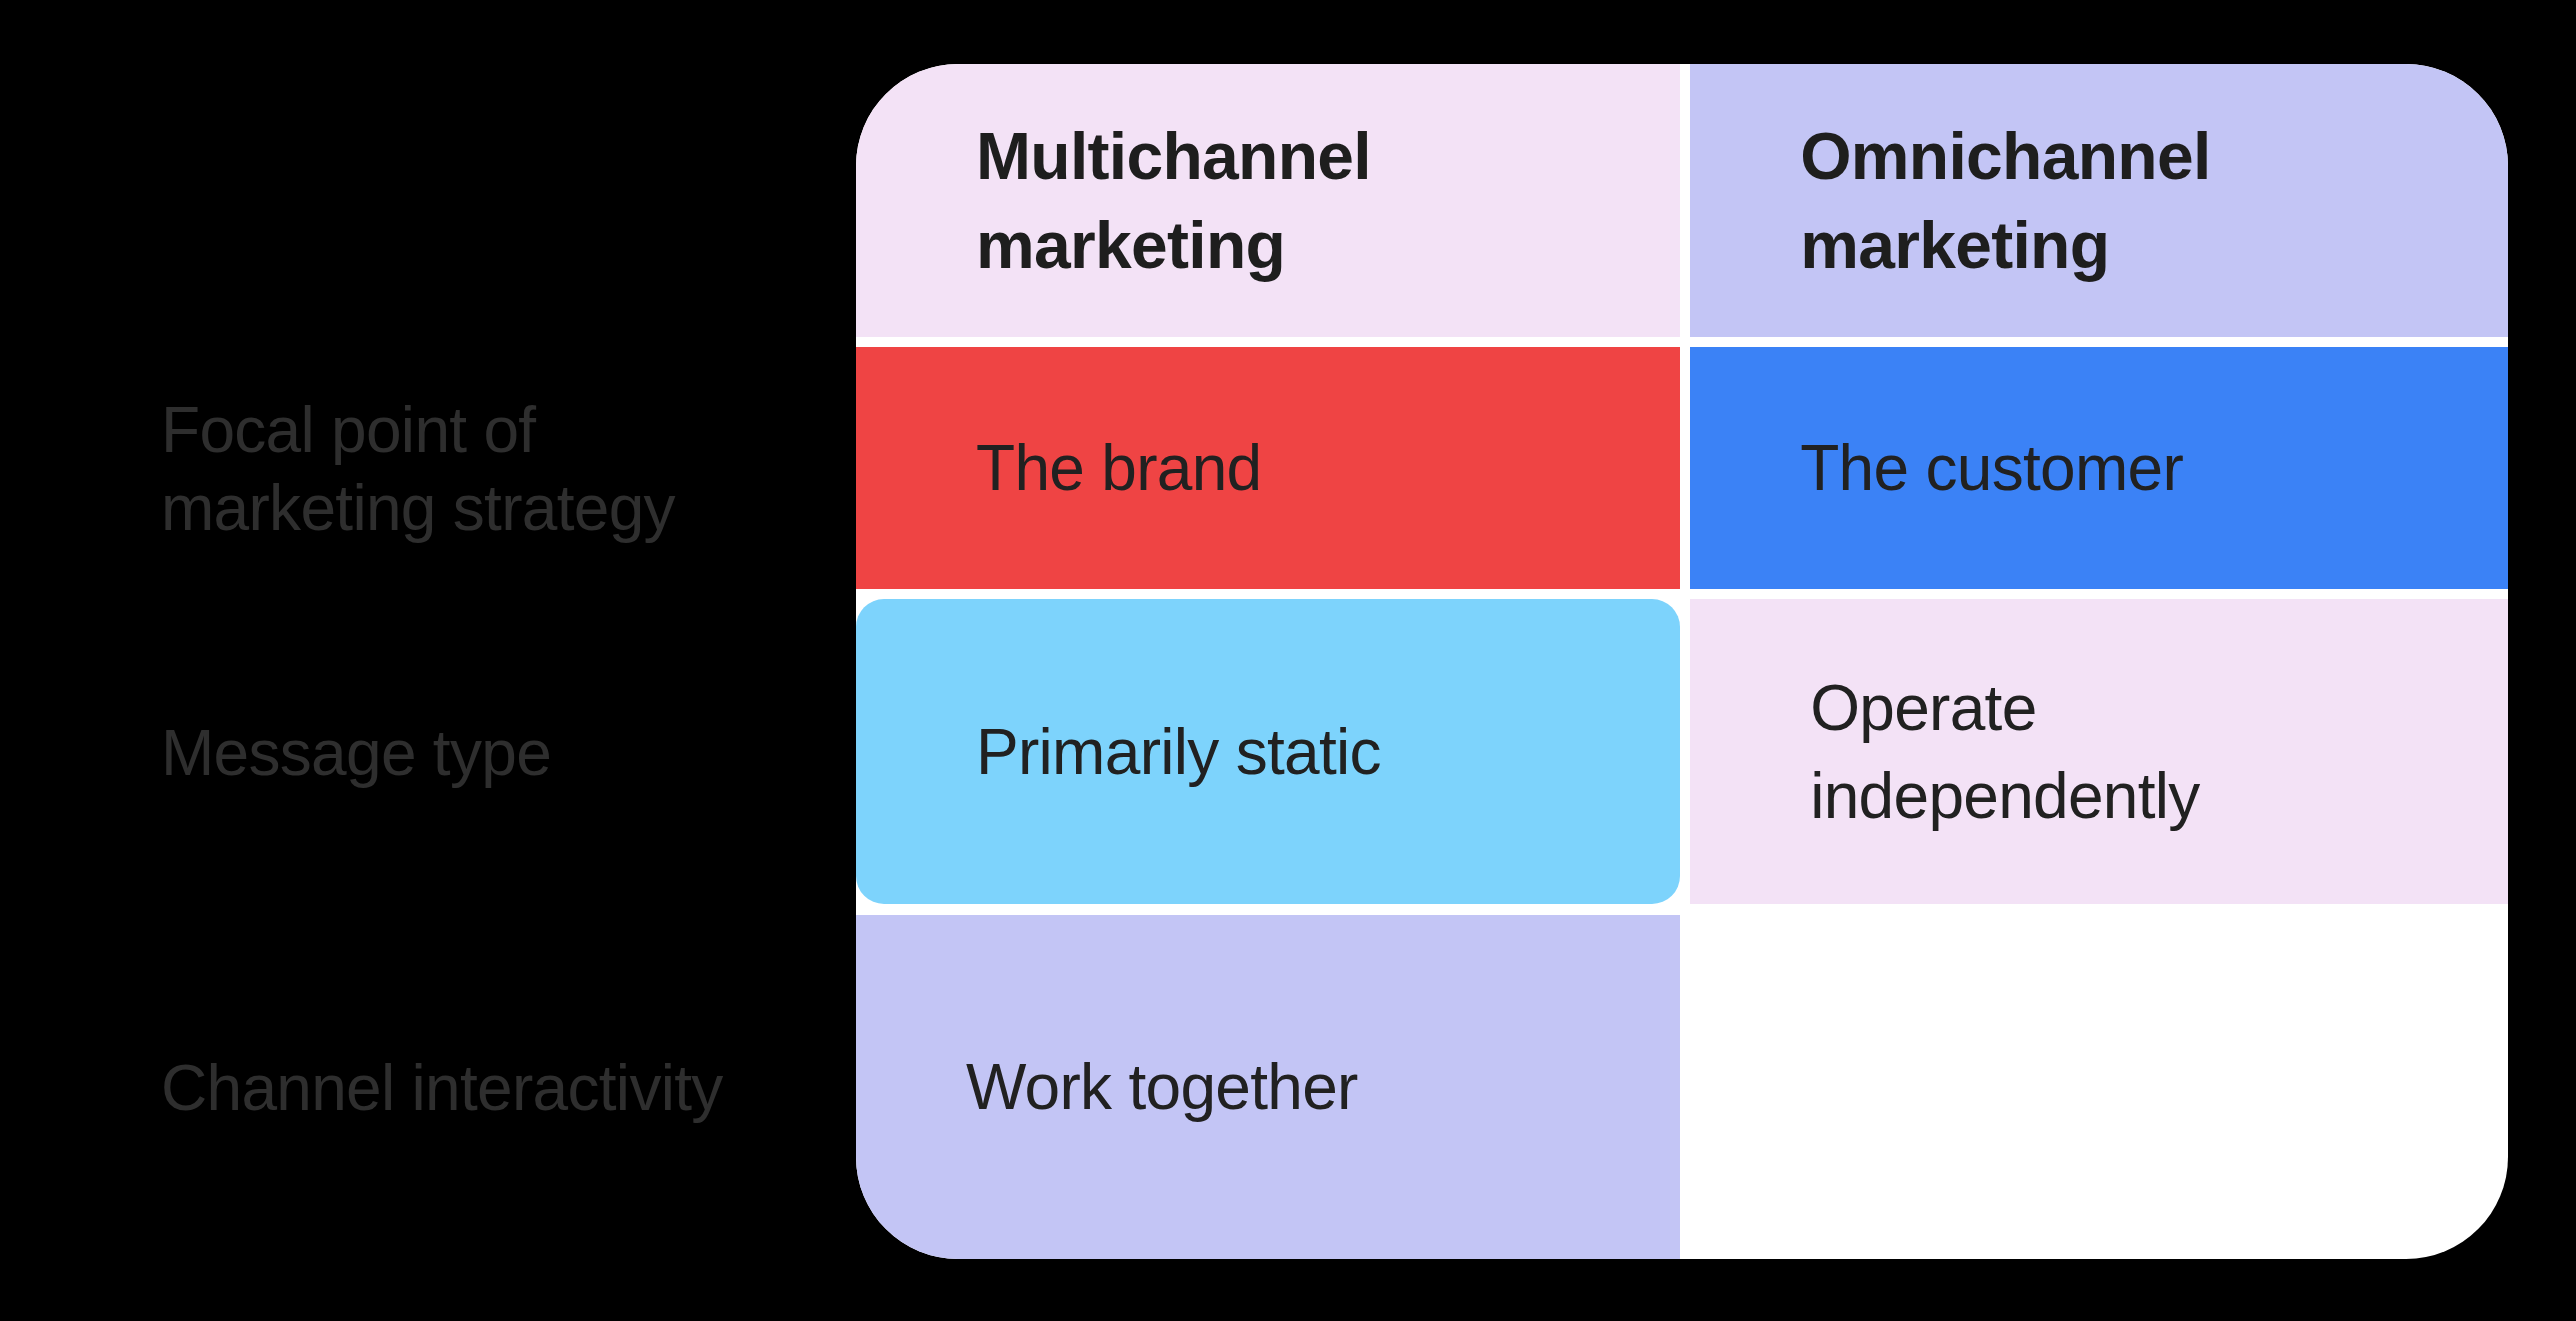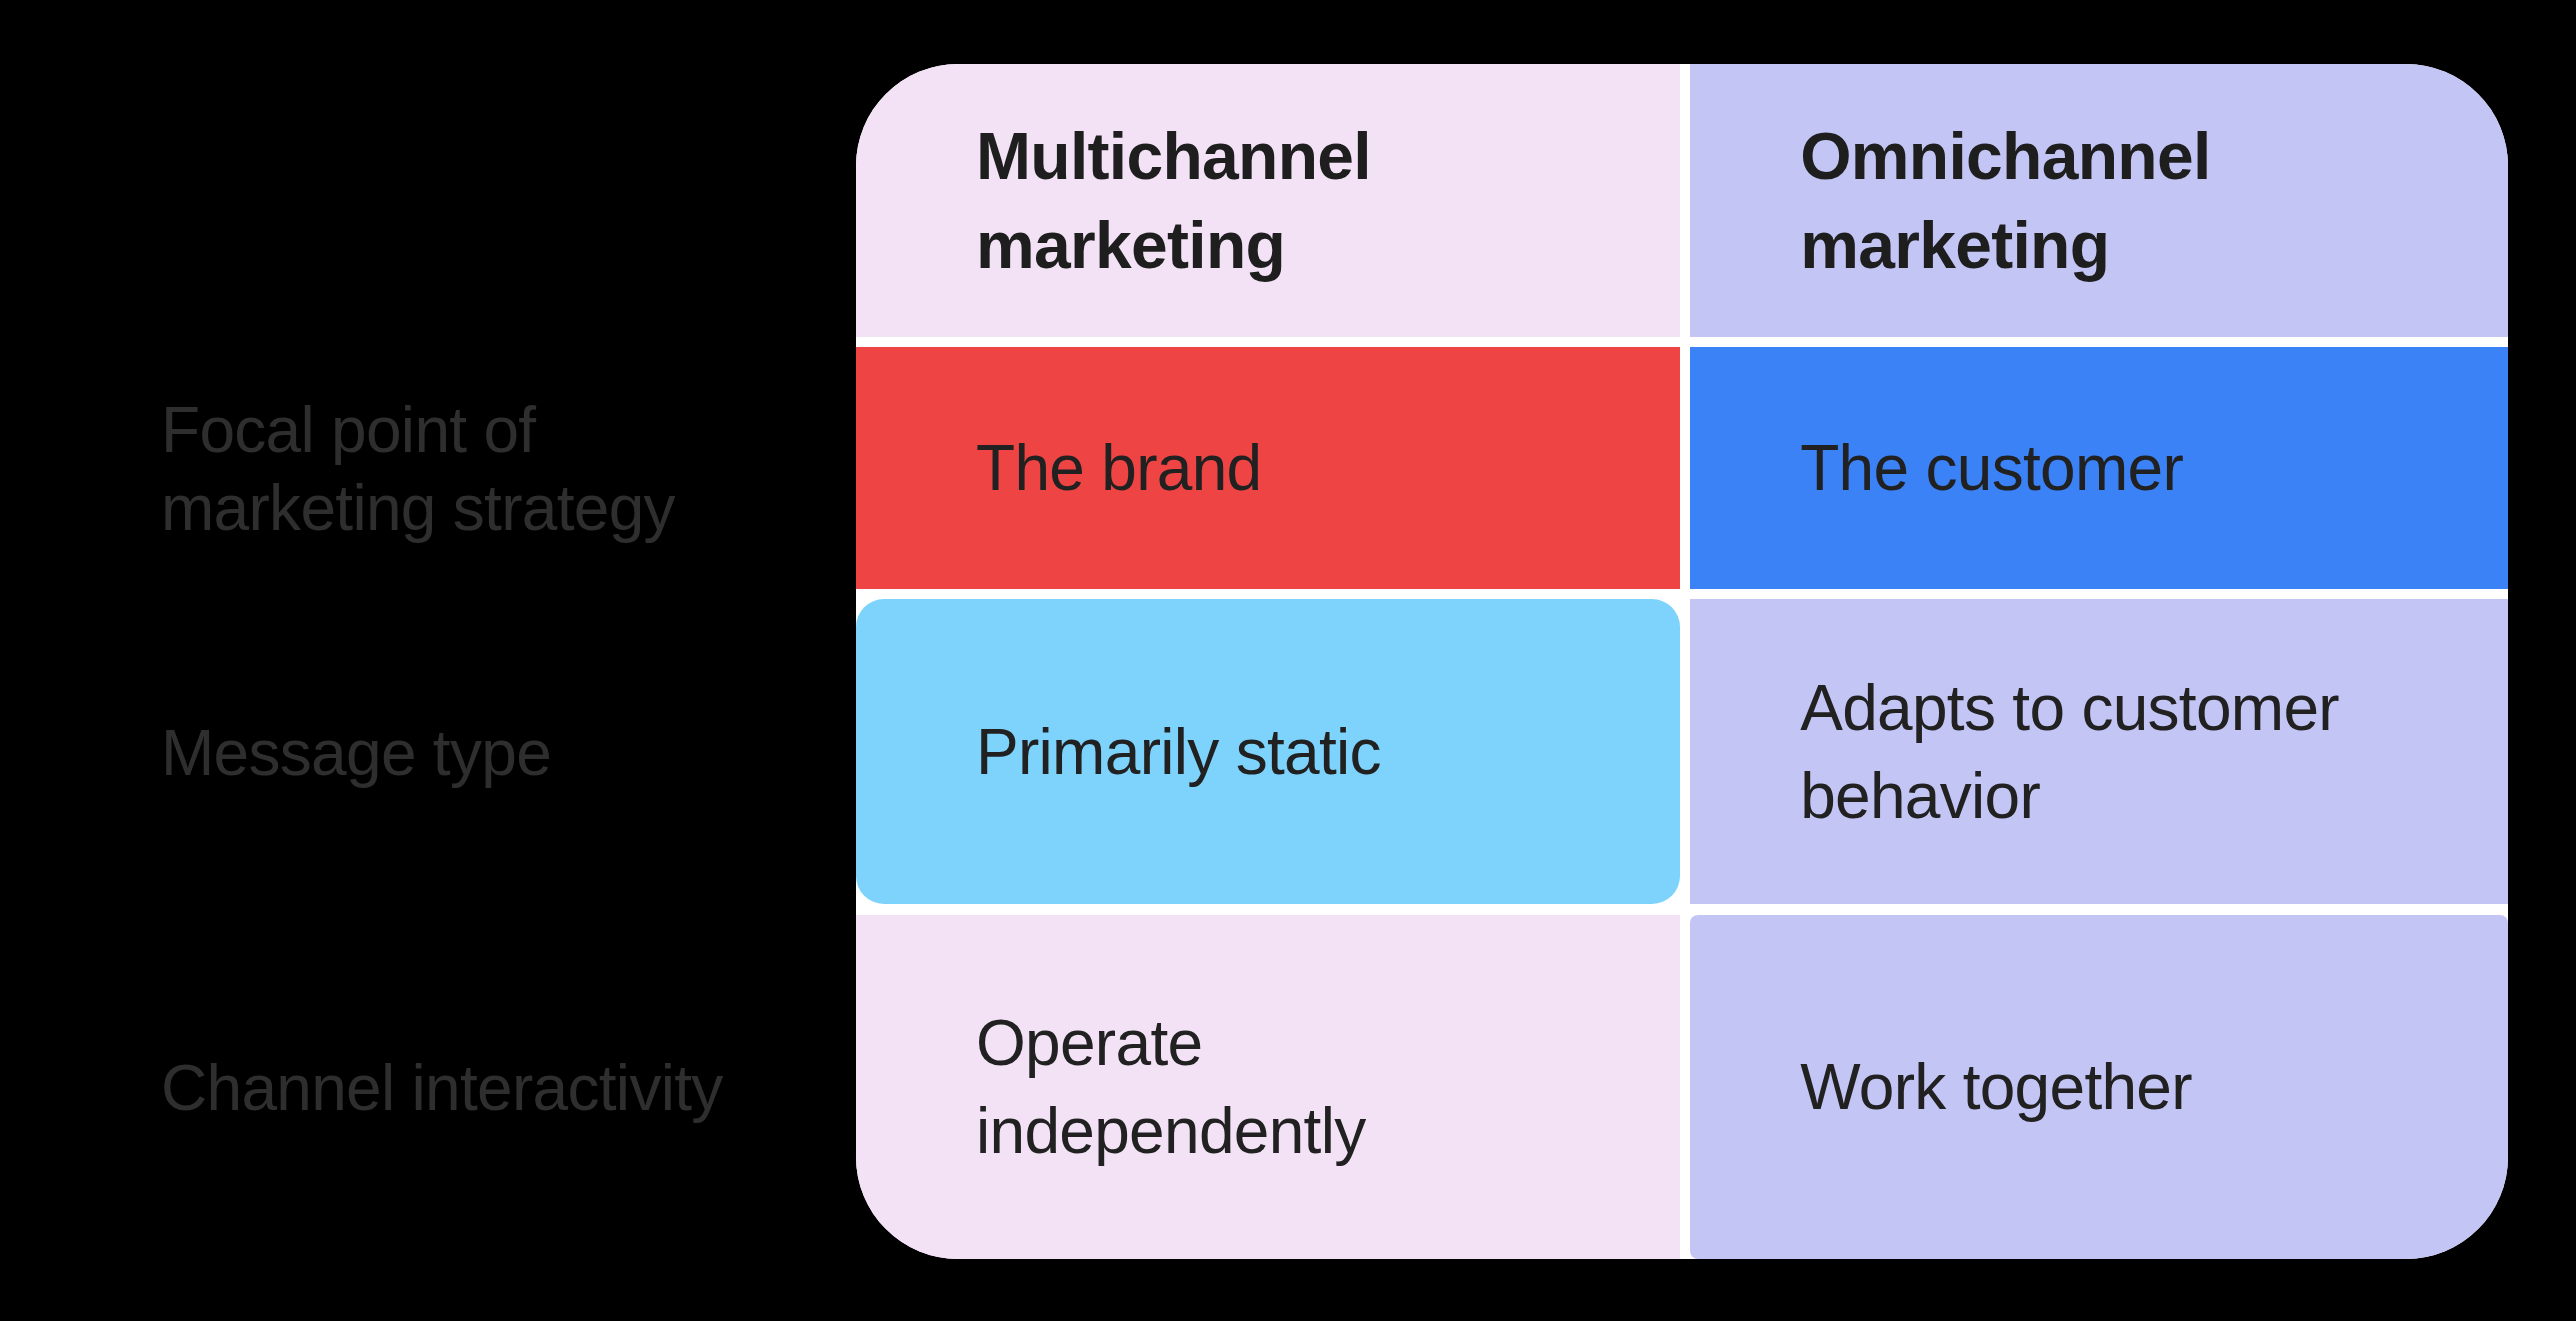--- a/index.html
+++ b/index.html
@@ -87,22 +87,20 @@
 
   <div class="cell header col-1" style="background-color: rgb(195, 197, 245);">Omnichannel
 marketing</div>
 
   <div class="cell body col-0" style="background-color: #ef4444;">The brand</div>
 
   <div class="cell body col-1" style="background-color: #3b82f6;">The customer</div>
 
   <div class="cell body col-0" style="background-color: #7dd3fc; border-radius: 28px;">Primarily static</div>
 
-  <div class="cell body col-1" style="background-color: rgb(195, 197, 245);">Adapts to customer
-behavior</div>
 
   <div class="cell body col-0" style="background-color: rgb(243, 226, 246);">Operate
 independently</div>
 
-  <div class="cell body col-1" style="background-color: rgb(195, 197, 245); border-radius: 8px;">Work together</div>
+  <div class="cell body col-1" style="background-color: rgb(195, 197, 245);">Work together</div>
 
 </div>
 
 
 </body></html>

